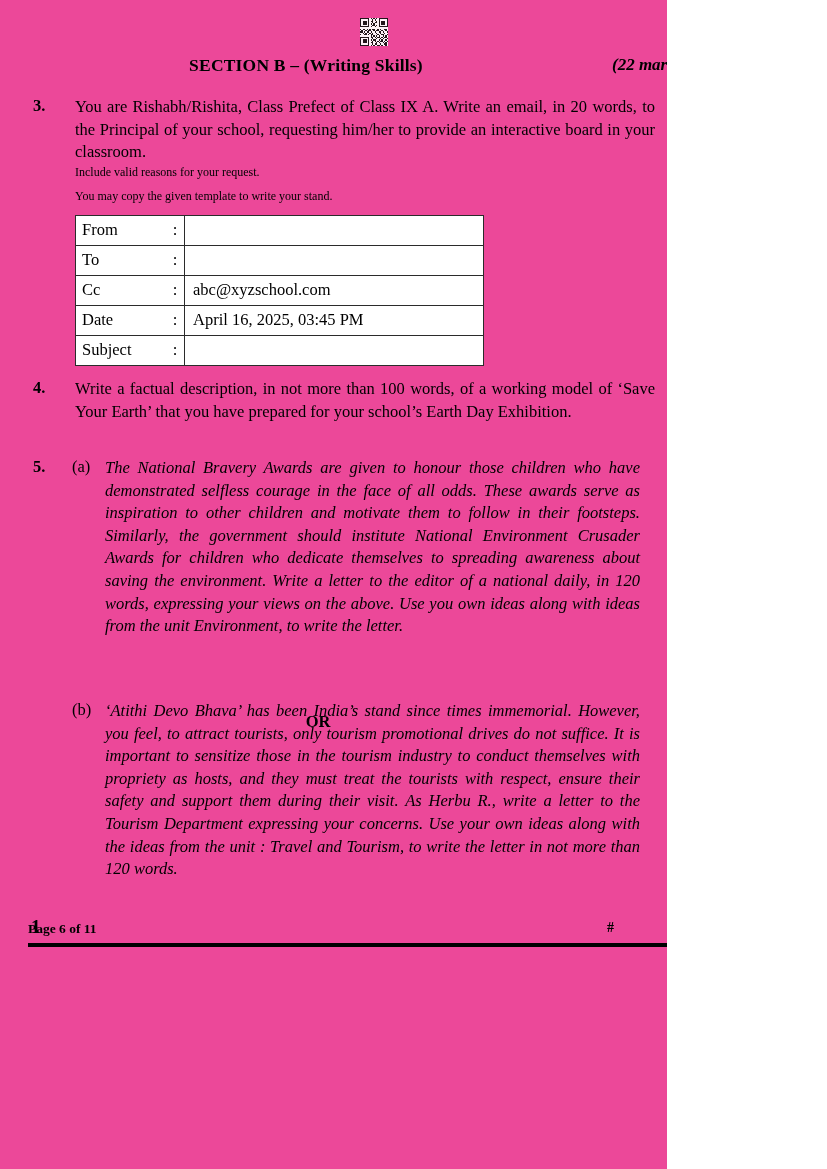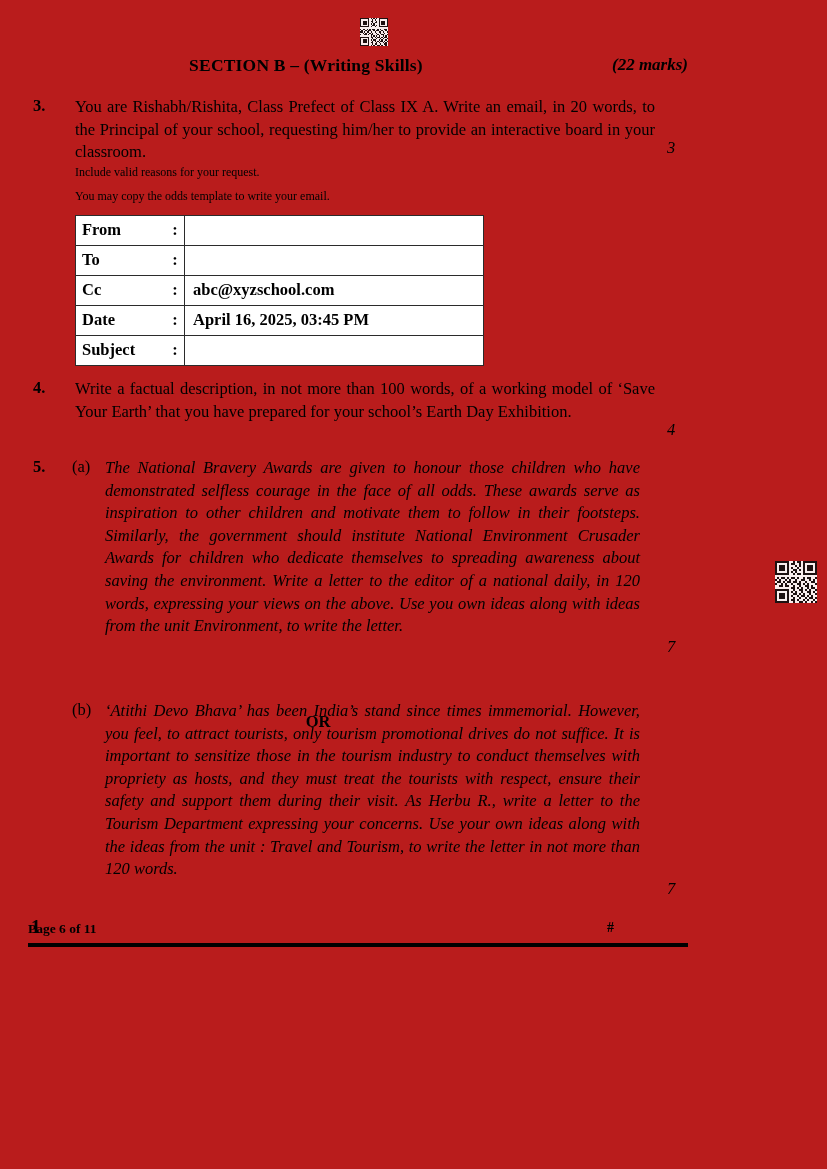--- a/index.html
+++ b/index.html
@@ -2,23 +2,23 @@
 <html><head>
 <meta charset="utf-8">
 <style>
   html, body {
     margin: 0;
     padding: 0;
     background: #ffffff;
   }
   .page {
     position: relative;
-    width: 827px;
+    width: 667px;
     height: 1169px;
-    background: #b91c1c;
+    background: #ec4899;
     font-family: "Liberation Serif", "DejaVu Serif", serif;
     color: #000000;
     overflow: hidden;
   }
 
   
   .qr {
     position: absolute;
     image-rendering: pixelated;
     opacity: 0.92;
@@ -108,21 +108,20 @@
 
   
   .email-table {
     position: absolute;
     left: 75px;
     top: 215px;
     width: 409px;
     border-collapse: collapse;
     font-size: 16.5px;
     background: #fff;
-    font-weight: bold;
   }
   .email-table td {
     border: 1px solid #2b2b2b;
     height: 26px;
     padding: 1px 6px 2px 6px;
     vertical-align: middle;
   }
   .email-table td.k {
     width: 78px;
     white-space: nowrap;
@@ -436,21 +435,21 @@
   </div>
 
   <div class="qblock" id="q3">
     <div class="qnum">3.</div>
     <div class="qbody indent-main">You are Rishabh/Rishita, Class Prefect of Class IX A. Write an email, in 20 words, to the Principal of your school, requesting him/her to provide an interactive board in your classroom.</div>
   </div>
   <div class="marks" style="top:138px">3</div>
 
   <div id="q3-extra">
     <div>Include valid reasons for your request.</div>
-    <div>You may copy the odds template to write your email.</div>
+    <div>You may copy the given template to write your stand.</div>
   </div>
 
   <table class="email-table">
     <tbody>
       <tr>
         <td class="k">From</td>
         <td class="c">:</td>
         <td class="v"></td>
       </tr>
       <tr>

